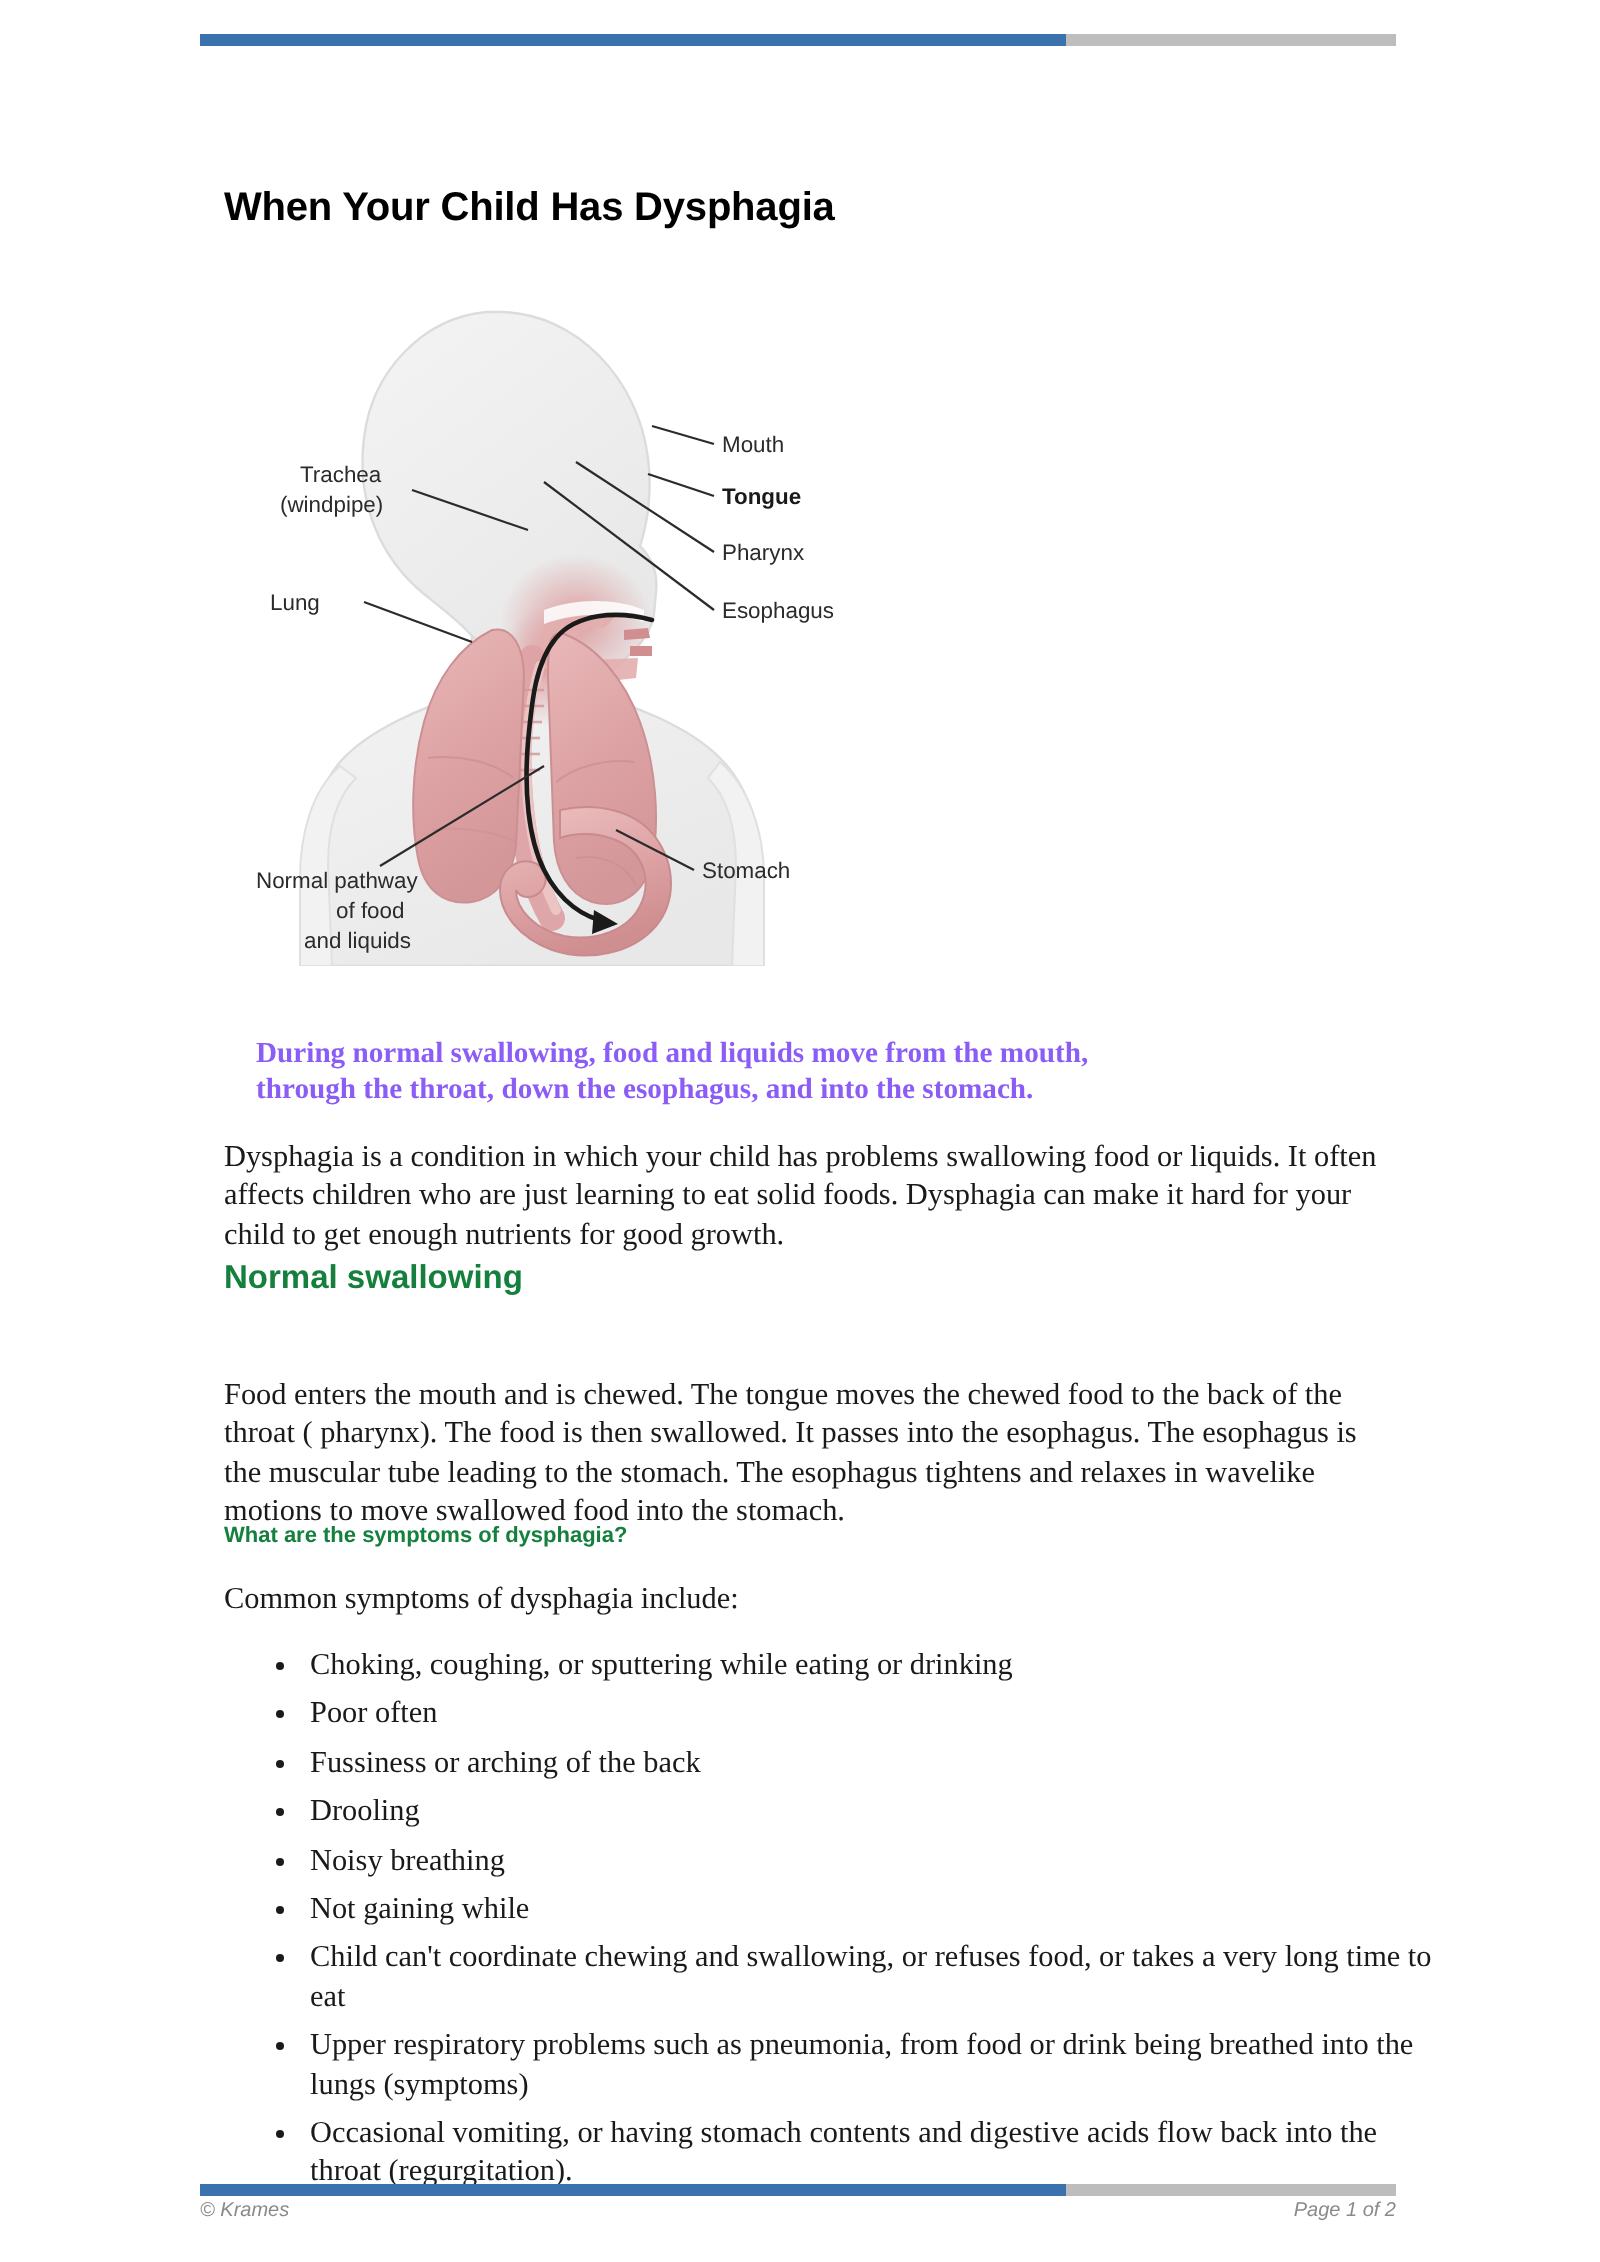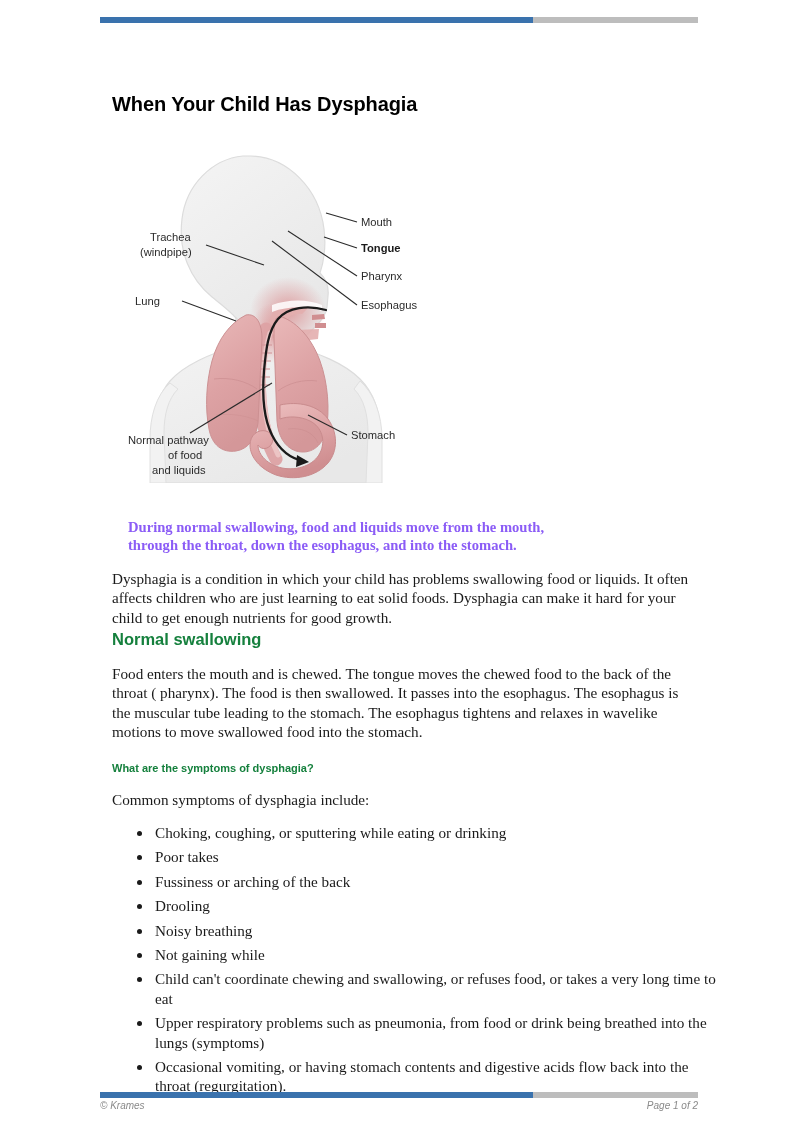--- a/index.html
+++ b/index.html
@@ -78,21 +78,21 @@
     position: absolute;
     left: 112px;
     width: 584px;
     margin: 0;
     font-size: 15.2px;
     line-height: 19.4px;
     color: #1a1a1a;
     text-align: left;
   }
   #intro-paragraph { top: 569px; }
-  #normal-paragraph { top: 664px; }
+  #normal-paragraph { top: 688px; }
   #symptoms-lead   { top: 790px; }
 
   .section-heading {
     position: absolute;
     left: 112px;
     margin: 0;
     font-family: "Liberation Sans", sans-serif;
     font-weight: bold;
     color: #15803d;
   }
@@ -318,21 +318,21 @@
 <p class="body-text" id="intro-paragraph">Dysphagia is a condition in which your child has problems swallowing food or liquids. It often affects children who are just learning to eat solid foods. Dysphagia can make it hard for your child to get enough nutrients for good growth.</p>
 
 <h2 class="section-heading" id="normal-heading">Normal swallowing</h2>
 <p class="body-text" id="normal-paragraph">Food enters the mouth and is chewed. The tongue moves the chewed food to the back of the throat ( pharynx). The food is then swallowed. It passes into the esophagus. The esophagus is the muscular tube leading to the stomach. The esophagus tightens and relaxes in wavelike motions to move swallowed food into the stomach.</p>
 
 <h2 class="section-heading" id="symptoms-heading">What are the symptoms of dysphagia?</h2>
 <p class="body-text" id="symptoms-lead">Common symptoms of dysphagia include:</p>
 
 <ul class="symptom-list" id="symptom-list">
     <li>Choking, coughing, or sputtering while eating or drinking</li>
-    <li>Poor takes</li>
+    <li>Poor often</li>
     <li>Fussiness or arching of the back</li>
     <li>Drooling</li>
     <li>Noisy breathing</li>
     <li>Not gaining while</li>
     <li>Child can't coordinate chewing and swallowing, or refuses food, or takes a very long time to eat</li>
     <li>Upper respiratory problems such as pneumonia, from food or drink being breathed into the lungs (symptoms)</li>
     <li>Occasional vomiting, or having stomach contents and digestive acids flow back into the throat (regurgitation).</li>
   </ul>
 
 <div class="rule rule-bottom">

